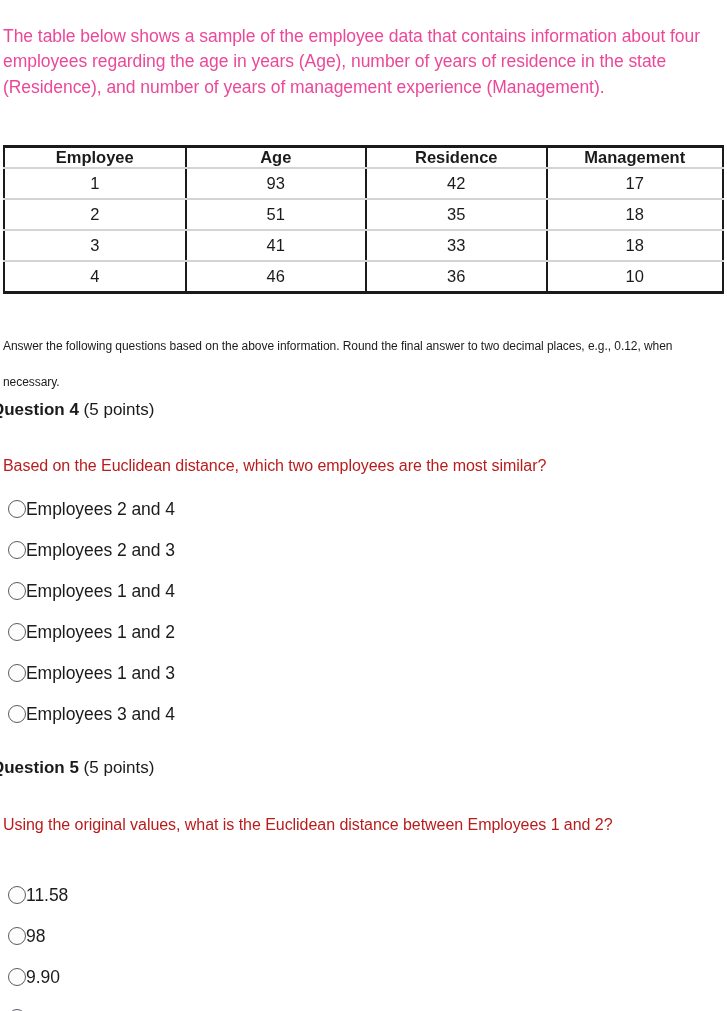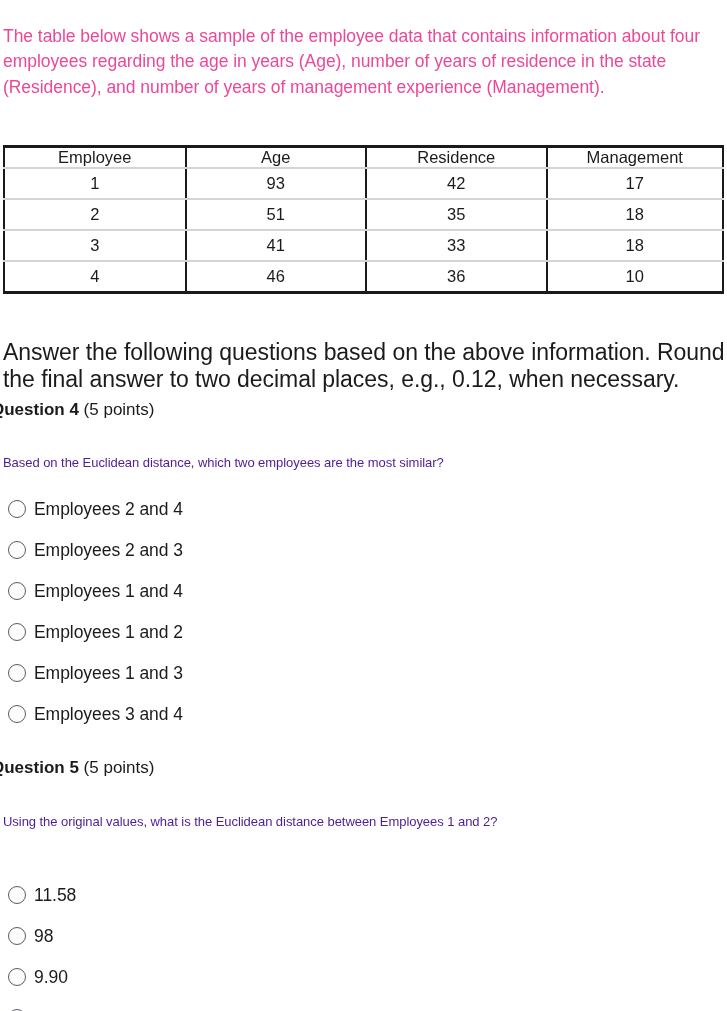--- a/index.html
+++ b/index.html
@@ -68,56 +68,56 @@
     height: 31px;
     vertical-align: middle;
     border-right: 2px solid #1a1a1a;
     border-bottom: 2px solid #d4d4d4;
   }
   table.data-table th:last-child,
   table.data-table td:last-child { border-right: none; }
   table.data-table tr:last-child td { border-bottom: none; }
 
   table.data-table th {
-    font-weight: normal;
+    font-weight: bold;
     height: 20px;
     font-size: 16.5px;
   }
 
   
   .answer-note {
     position: absolute;
     left: 3px;
     top: 316px;
     width: 722px;
-    font-size: 23px;
-    line-height: 27px;
+    font-size: 12px;
+    line-height: 36px;
     color: #1b1b1b;
     letter-spacing: -0.05px;
   }
 
   
   .q-heading {
     position: absolute;
     left: -9px;
     font-size: 17px;
     line-height: 22px;
     color: #1b1b1b;
     white-space: nowrap;
   }
   .q-heading .q-label { font-weight: bold; }
   .q-heading .q-points { font-weight: normal; margin-top: 32px; }
 
   .q-prompt {
     position: absolute;
     left: 3px;
     width: 722px;
-    font-size: 13px;
+    font-size: 16px;
     line-height: 25.5px;
-    color: #4c1d95;
+    color: #b91c1c;
     letter-spacing: -0.05px;
   }
 
   #q4-heading { top: 399px; }
   #q4-prompt  { top: 437px; }
   #q4-options { top: 488px; }
 
   #q5-heading { top: 757px; }
   #q5-prompt  { top: 796px; }
   #q5-options { top: 874px; }
@@ -135,21 +135,20 @@
   .radio {
     width: 18px;
     height: 18px;
     min-width: 18px;
     border: 1.6px solid #5b5b63;
     border-radius: 50%;
     background: #fdfdfe;
     display: inline-block;
   }
   .option-label {
-    margin-left: 8px;
     font-size: 17.5px;
     line-height: 20px;
     color: #1b1b1b;
     letter-spacing: -0.05px;
     white-space: nowrap;
   }
 
   
   .top-clip {
     position: absolute;

